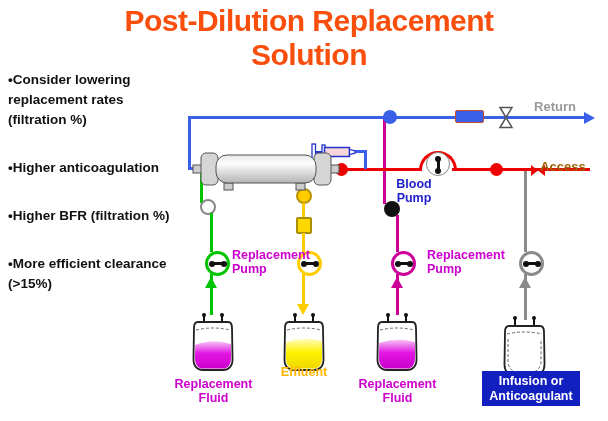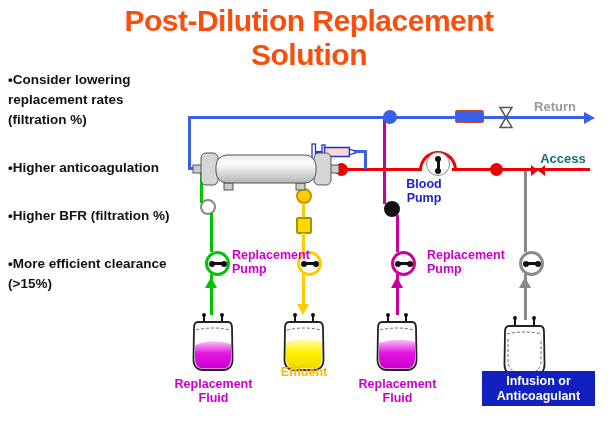--- a/index.html
+++ b/index.html
@@ -15,21 +15,21 @@
     color:#F94E0C; letter-spacing:-0.5px;
   }
   .bullets { position:absolute; top:70px; left:8px; width:172px; color:#111; }
   .bullets p { margin:0 0 28px 0; font-size:13.5px; line-height:20px; font-weight:bold; }
   .lab { position:absolute; font-weight:bold; font-size:12.5px; line-height:14px; }
   .lab.center { text-align:center; }
   .magenta-t { color:#CC00CC; }
   .gold-t    { color:#FFB400; }
   .blue-t    { color:#2222CC; }
   .gray-t    { color:#999999; }
-  .red-t     { color:#0f766e; }
+  .red-t     { color:#a16207;margin-top:8px; }
   .bluebox {
     position:absolute; background:#1320C0; color:#fff; font-weight:bold;
     font-size:12.5px; line-height:15px; text-align:center;
     display:flex; align-items:center; justify-content:center; padding:2px;
     box-sizing:border-box;
   }
   
   .seg { position:absolute; }
   .h3 { height:3px; } .w3 { width:3px; }
   .c-blue    { background:#3A5FE8; }
@@ -218,21 +218,21 @@
       </g>
     <circle cx="15" cy="3" r="2" fill="#111"></circle>
       <circle cx="34" cy="3" r="2" fill="#111"></circle>
     <path d="M9,11 C6,11 5,14 5,17 L4.5,48 C4,57 9,60 14,60 L35,60 C40,60 45,57 44.5,48 L44,17 C44,14 43,11 40,11 Z" fill="#fff" stroke="#222" stroke-width="1.8"></path>
     <path d="M7,19 Q24.5,15 42,19" fill="none" stroke="#666" stroke-width="1" stroke-dasharray="3,2"></path>
     <path d="M8,24 L8,48 Q10,56 16,57 L33,57 Q39,56 41,48 L41,24" fill="none" stroke="#666" stroke-width="1" stroke-dasharray="3,2"></path>
   </svg>
 
   <div class="lab gray-t" style="left:523px;top:100px;width:64px;text-align:center;font-size:13px">Return</div>
   <div class="lab red-t" style="left:534px;top:152px;width:58px;text-align:center;font-size:13px">Access</div>
-  <div class="lab blue-t center" style="left:396px;top:177px;width:56px">Blood Pump</div>
+  <div class="lab blue-t center" style="left:386px;top:177px;width:56px">Blood Pump</div>
   <div class="lab magenta-t" style="left:232px;top:248px;width:84px">Replacement Pump</div>
   <div class="lab magenta-t" style="left:427px;top:248px;width:84px">Replacement Pump</div>
   <div class="lab magenta-t center" style="left:171px;top:377px;width:85px">Replacement Fluid</div>
   <div class="lab gold-t center" style="left:272px;top:365px;width:64px">Effluent</div>
   <div class="lab magenta-t center" style="left:355px;top:377px;width:85px">Replacement Fluid</div>
-  <div class="bluebox" style="left:482px;top:371px;width:113px;height:35px">Infusion or Anticoagulant</div>
+  <div class="bluebox" style="left:482px;top:371px;width:98px;height:35px">Infusion or Anticoagulant</div>
 
 </div>
 
 </body></html>

